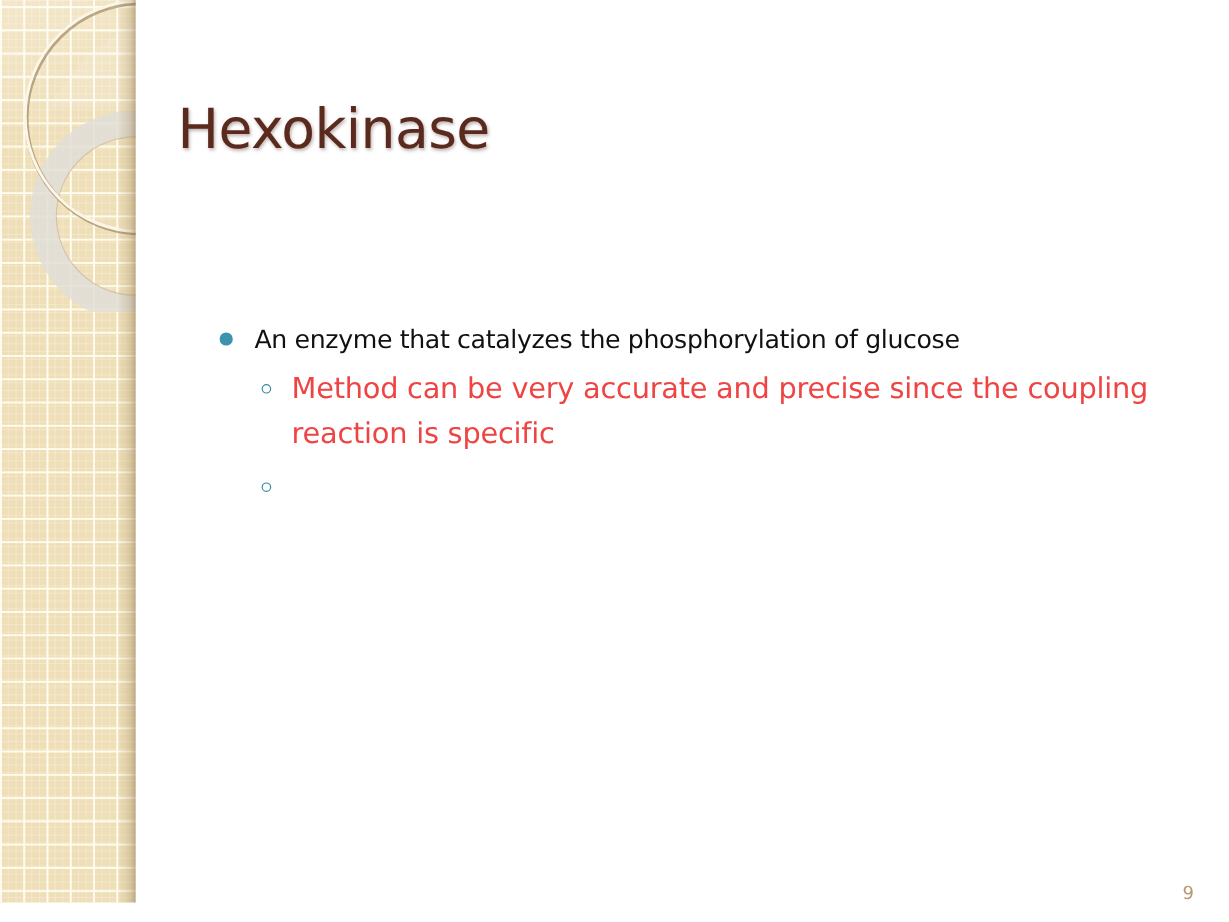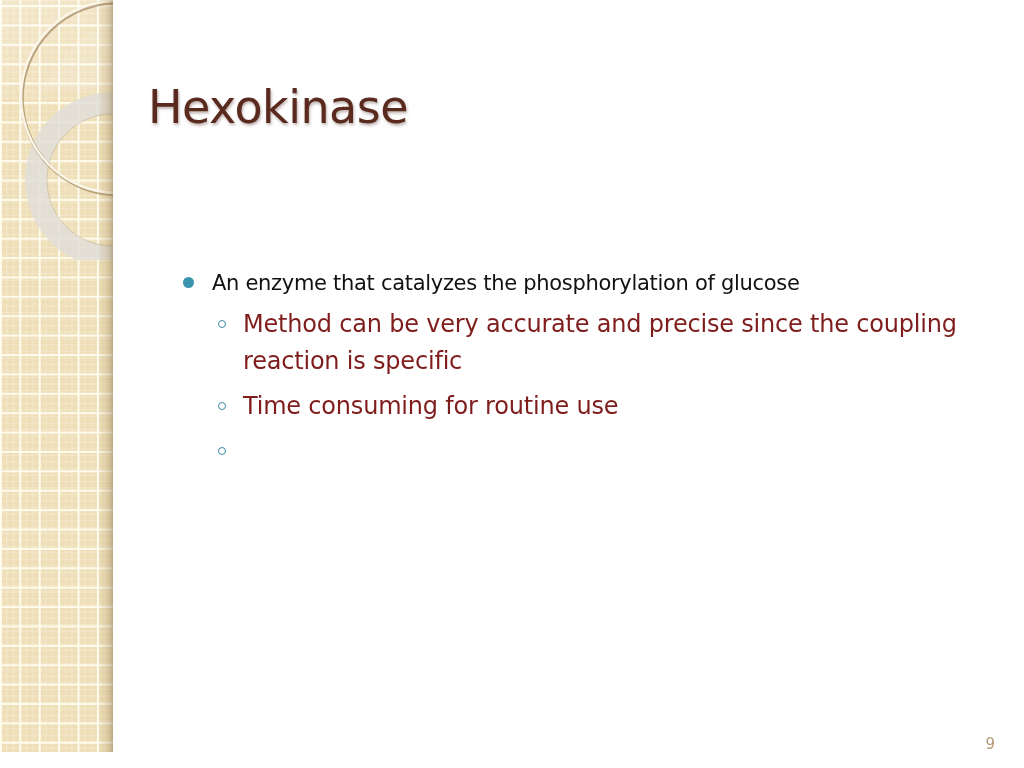--- a/index.html
+++ b/index.html
@@ -94,21 +94,21 @@
     .sub-list {
       margin: 2px 0 0 0;
       padding: 0;
       list-style: none;
     }
     .sub-item {
       position: relative;
       padding-left: 63px;
       font-size: 24px;
       line-height: 36.5px;
-      color: #7f1d1d;
+      color: #ef4444;
       margin-bottom: 8.5px;
       letter-spacing: -0.2px;
     }
     .sub-item .ring {
       position: absolute;
       left: 38px;
       top: 14px;
       width: 6px;
       height: 6px;
       border-radius: 50%;
@@ -159,23 +159,19 @@
       <span class="dot"></span>
       <span>An enzyme that catalyzes the phosphorylation of glucose</span>
     </div>
     <ul class="sub-list">
       <li class="sub-item">
         <span class="ring"></span>
         <span>Method can be very accurate and precise since the coupling reaction is specific</span>
       </li>
       <li class="sub-item">
         <span class="ring"></span>
-        <span>Time consuming for routine use</span>
-      </li>
-      <li class="sub-item">
-        <span class="ring"></span>
       </li>
     </ul>
   </div>
 
   <div class="page-number">9</div>
 
 </div>
 
 </body></html>

